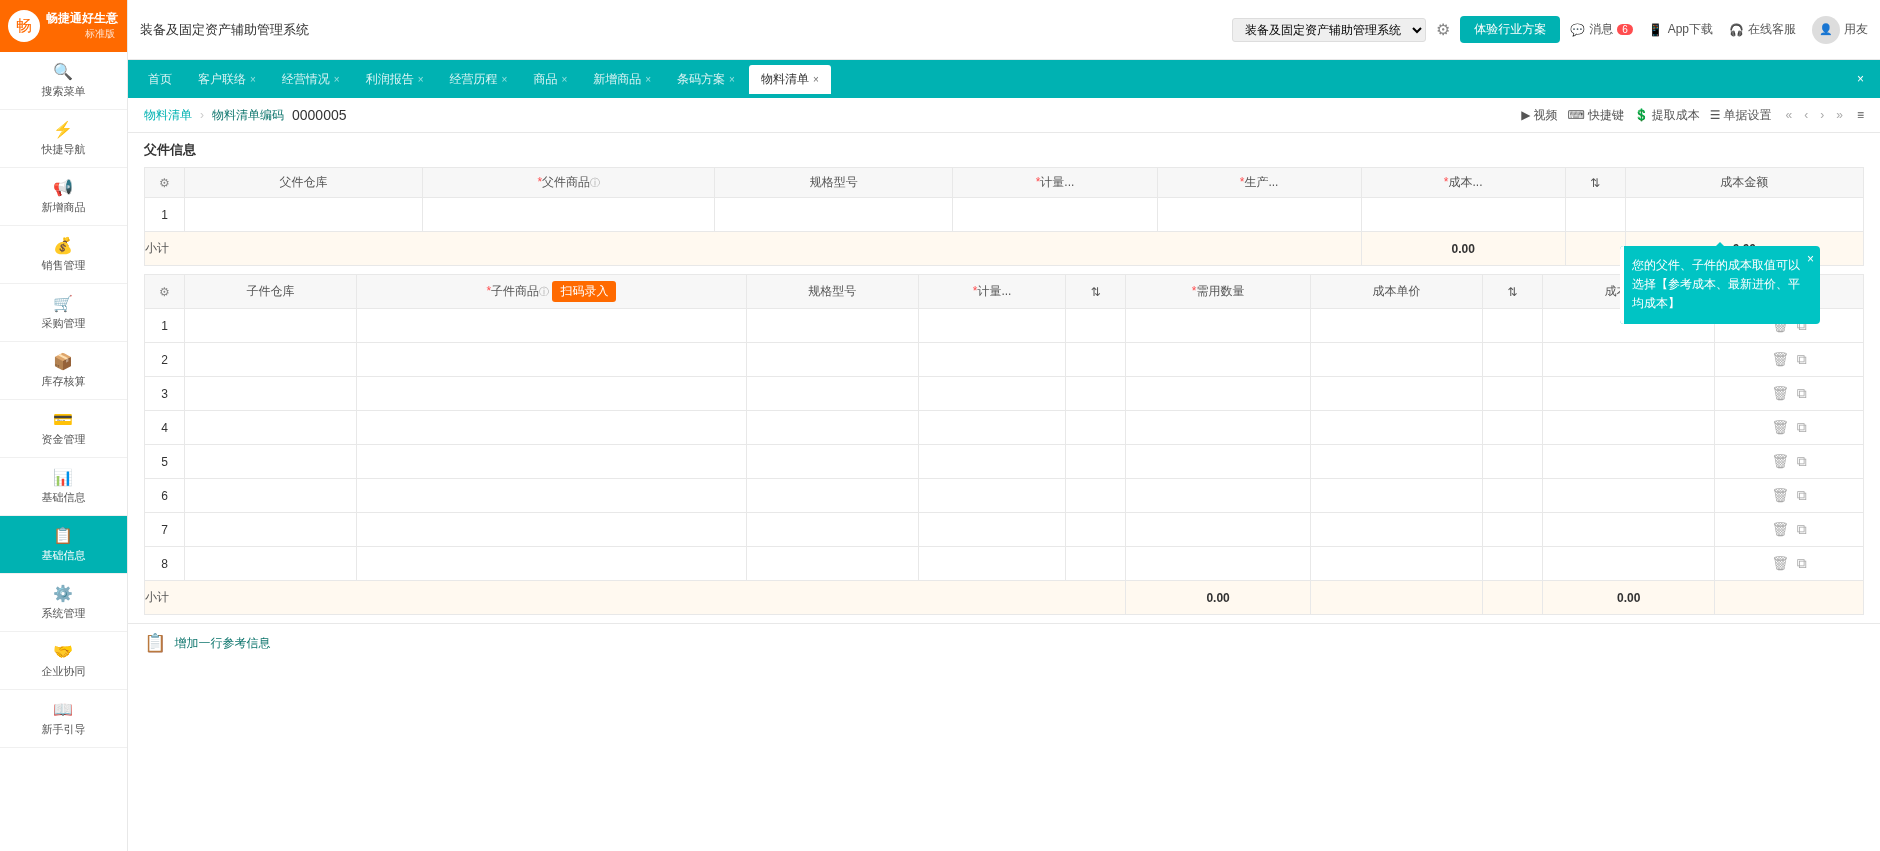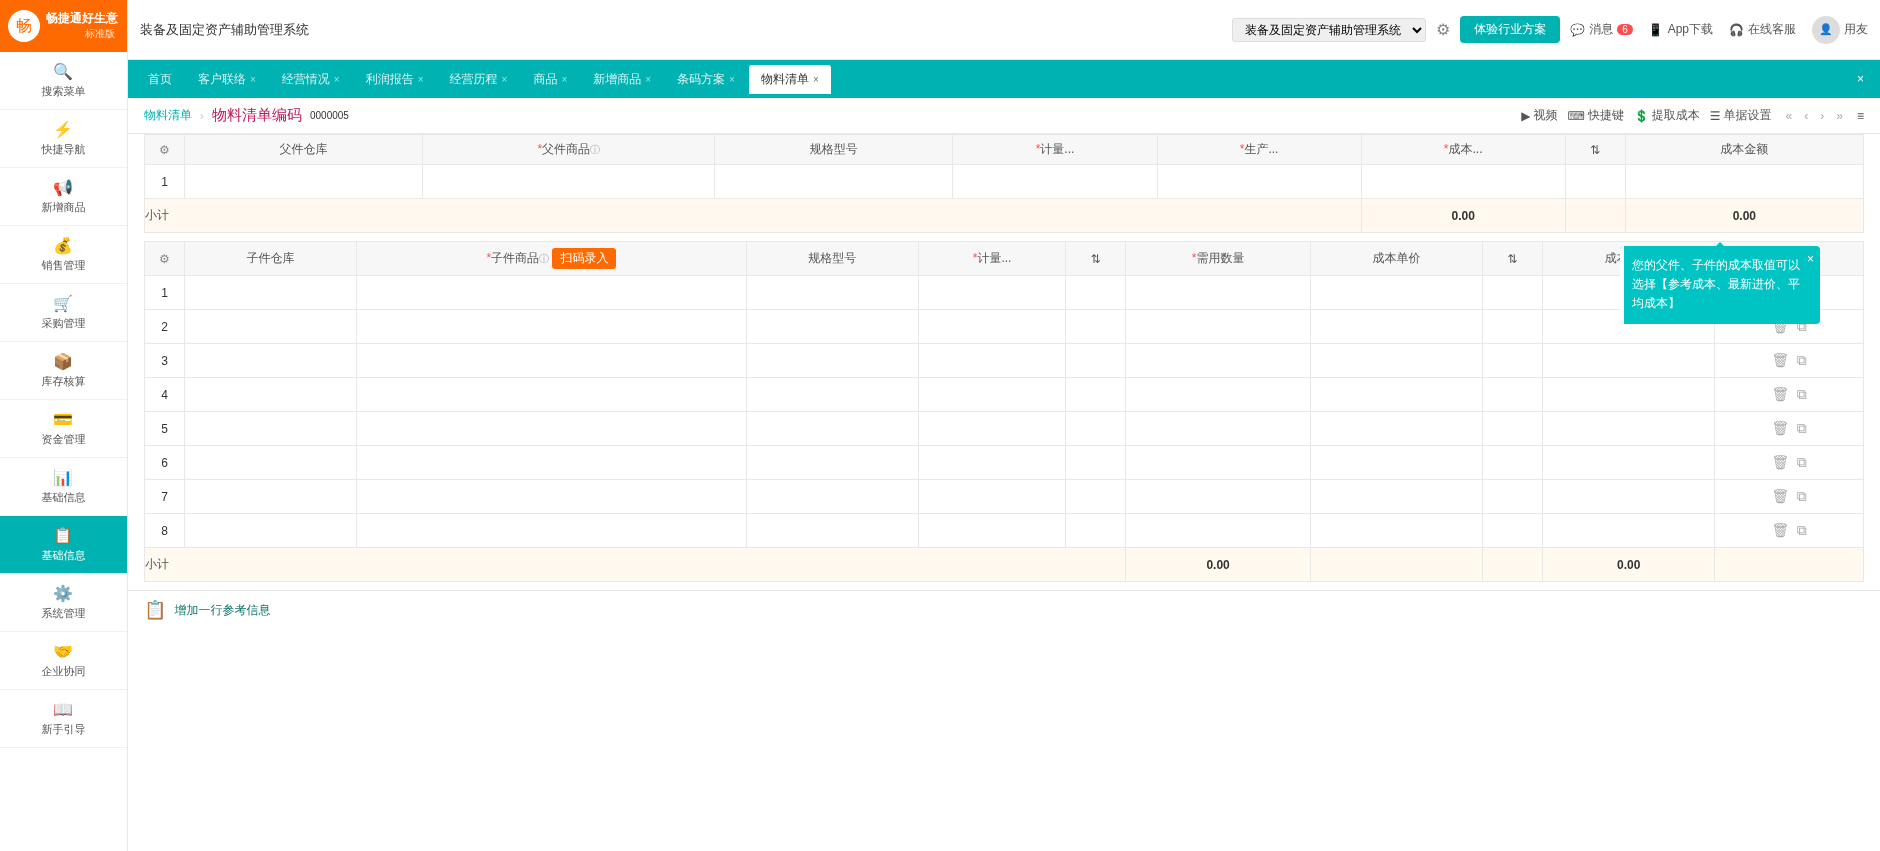--- a/index.html
+++ b/index.html
@@ -116,22 +116,22 @@
     .breadcrumb-bar {
       display: flex;
       align-items: center;
       padding: 8px 16px;
       border-bottom: 1px solid #e8e8e8;
       gap: 8px;
       background: #fff;
     }
     .breadcrumb-item { color: #00b2b2; cursor: pointer; font-size: 12px; }
     .breadcrumb-sep { color: #ccc; }
-    .breadcrumb-current { color: #be185d; font-size: 15px; }
-    .doc-number { color: #333; font-size: 10px; font-weight: normal; }
+    .breadcrumb-current { color: #0f766e; font-size: 12px; }
+    .doc-number { color: #333; font-size: 14px; font-weight: normal; }
 
     
     .toolbar-right {
       margin-left: auto;
       display: flex;
       align-items: center;
       gap: 10px;
       font-size: 12px;
       color: #555;
     }
@@ -388,20 +388,21 @@
         </div>
       </div>
     </div>
 
     <div class="tooltip-popup">
       <div class="tooltip-bar"></div>
       <span class="tooltip-close">×</span>
       <span>您的父件、子件的成本取值可以选择【参考成本、最新进价、平均成本】</span>
     </div>
 
+    <div class="section-header">父件信息</div>
     <div class="table-wrap">
       <table>
         <thead>
           <tr>
             <th style="width:40px;"><span class="gear-icon">⚙</span></th>
             <th>父件仓库</th>
             <th><span class="th-required">*</span>父件商品<span style="color:#aaa;font-size:10px;">ⓘ</span></th>
             <th>规格型号</th>
             <th><span class="th-required">*</span>计量...</th>
             <th><span class="th-required">*</span>生产...</th>

